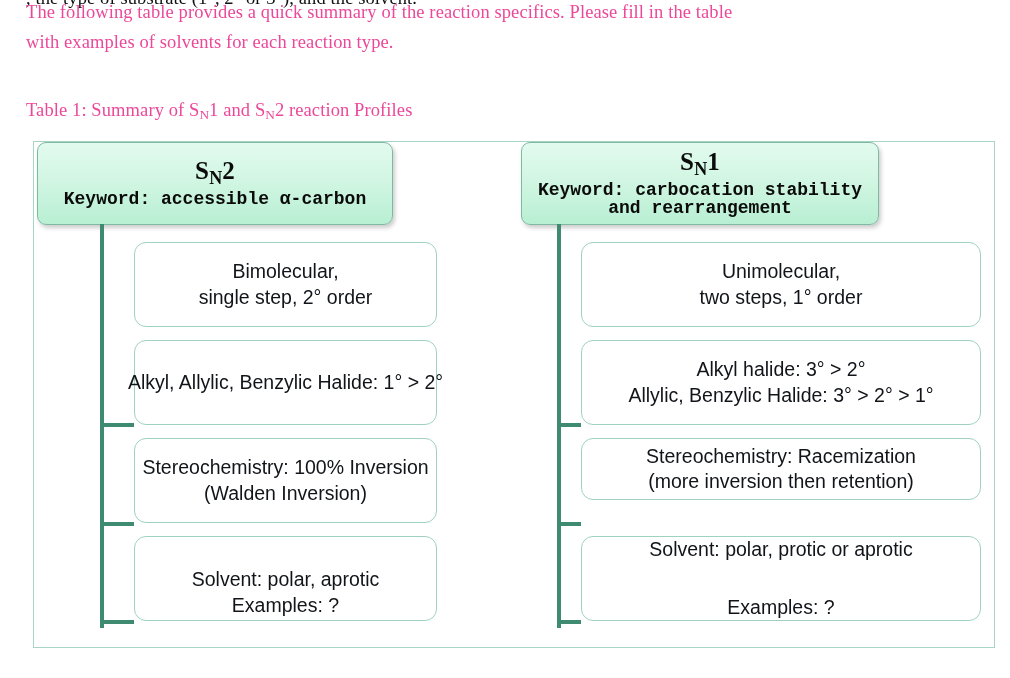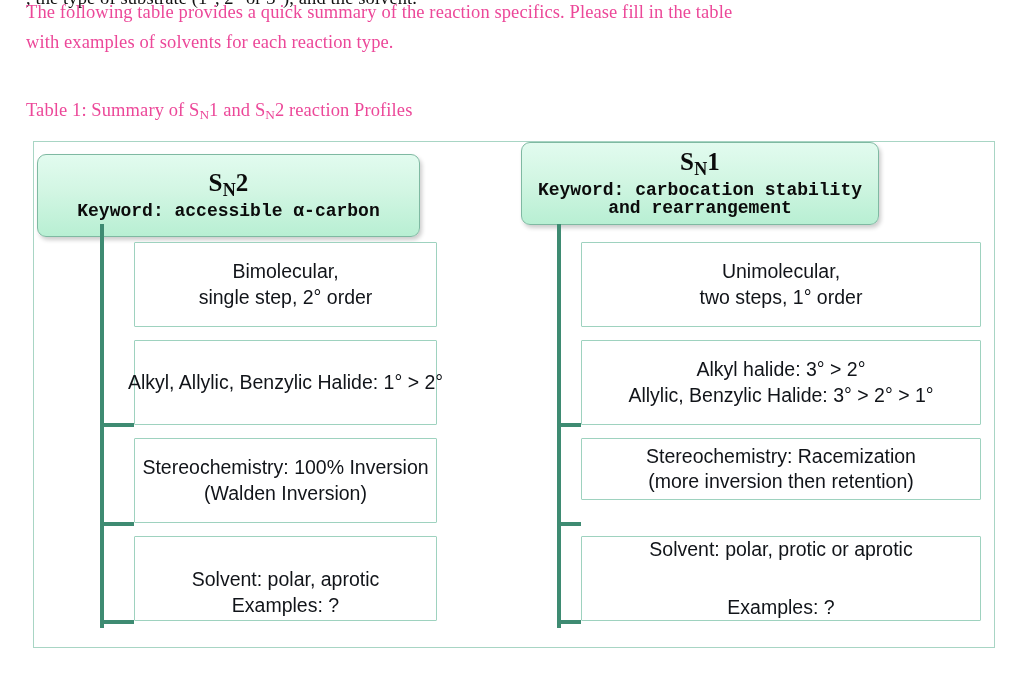--- a/index.html
+++ b/index.html
@@ -74,22 +74,22 @@
     font-weight: bold;
     color: #0b0b0b;
     display: flex;
     flex-direction: column;
     justify-content: center;
     align-items: center;
     padding: 2px 8px;
   }
   #root-box-sn2 {
     left: 3px;
-    top: 12px;
-    width: 383px;
+    top: 0px;
+    width: 356px;
     height: 83px;
   }
   #root-box-sn1 {
     left: 30px;
     top: 0px;
     width: 358px;
     height: 83px;
   }
   .root-title {
     font-size: 25px;
@@ -118,21 +118,21 @@
     background: #3e8b72;
   }
   .branch-sn2 { left: 66px; width: 34px; }
   .branch-sn1 { left: 523px; width: 24px; }
 
   
   .leaf-box {
     position: absolute;
     box-sizing: border-box;
     border: 1.5px solid #9ed2bf;
-    border-radius: 1px;
+    border-radius: 12px;
     background: #ffffff;
     display: flex;
     flex-direction: column;
     justify-content: center;
     align-items: center;
     text-align: center;
     color: #111419;
     font-family: "Liberation Sans", sans-serif;
     font-size: 19.5px;
     line-height: 1.3;

